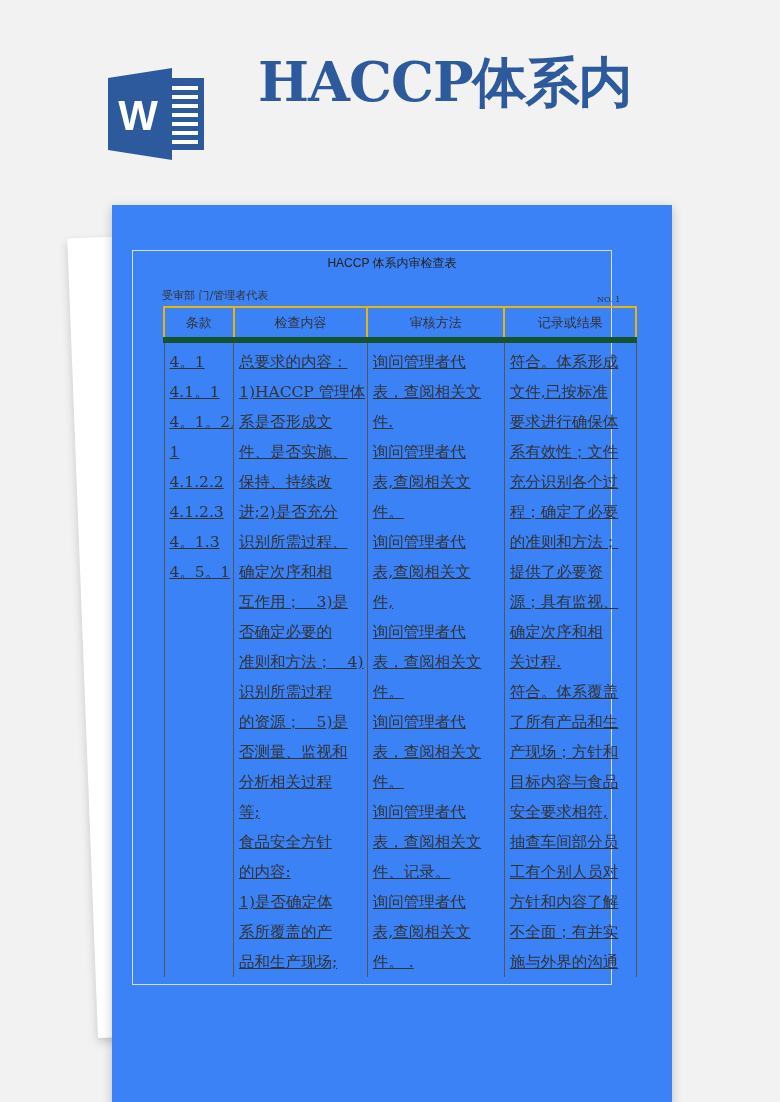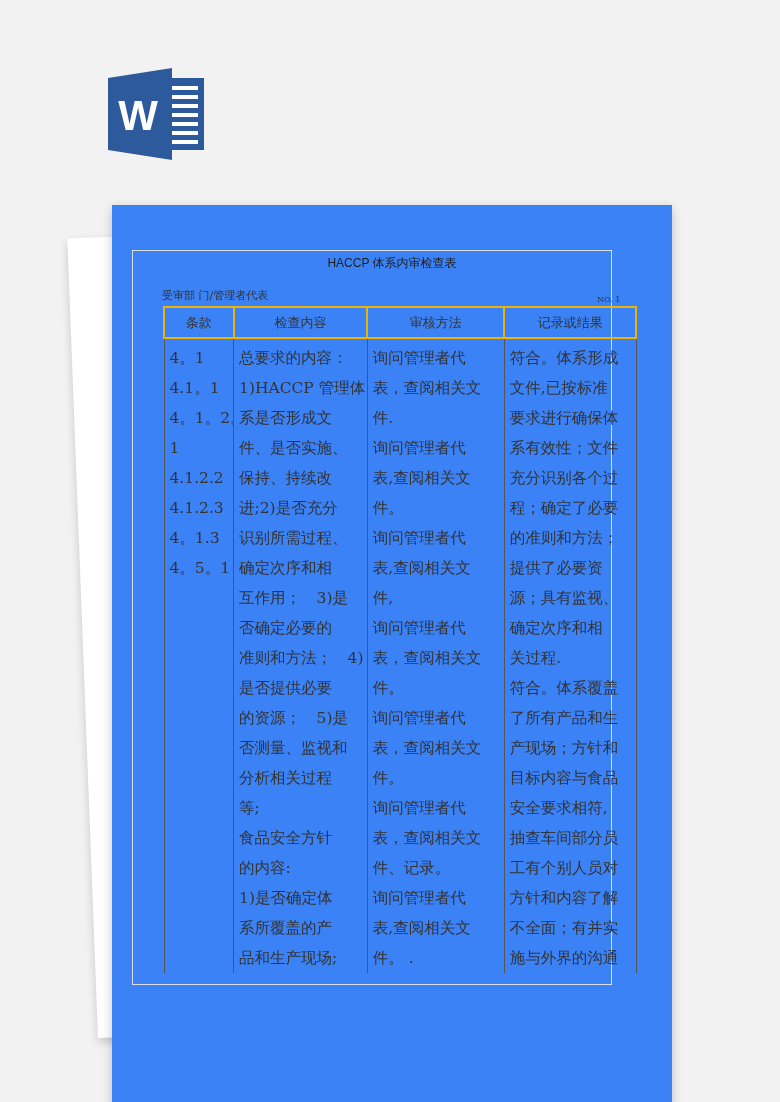--- a/index.html
+++ b/index.html
@@ -40,23 +40,23 @@
   }
   table.audit {
     position:absolute; left:51px; top:101px; width:474px;
     border-collapse:collapse; table-layout:fixed;
   }
   table.audit th {
     height:27px; border:2px solid #eab308; font-weight:normal;
     font-size:13px; color:#333; text-align:center;
   }
   table.audit td {
-    border-left:1px solid #555; border-right:1px solid #555; border-top:1px solid #14532d;
+    border-left:1px solid #555; border-right:1px solid #555; border-top:6px solid #14532d;
     vertical-align:top; font-size:15.5px; line-height:30px; color:#333;
-    padding:4px 5px 0 5px; height:624px; overflow:hidden;
+    padding:4px 5px 0 5px; height:624px; overflow:hidden;text-decoration:underline;
   }
   .line { display:block; white-space:nowrap; }
   .col1 { width:66px; }
   .col2 { width:127px; }
   .col3 { width:130px; }
   .col4 { width:125px; }
 </style>
 </head>
 <body>
 
@@ -69,20 +69,21 @@
       <rect x="58" y="36" width="32" height="4"></rect>
       <rect x="58" y="45" width="32" height="4"></rect>
       <rect x="58" y="54" width="32" height="4"></rect>
       <rect x="58" y="63" width="32" height="4"></rect>
       <rect x="58" y="72" width="32" height="4"></rect>
     </g>
     <polygon points="0,10 64,0 64,92 0,82" fill="#2d5a9c"></polygon>
     <text x="30" y="62" font-family="Liberation Sans, sans-serif" font-weight="bold" font-size="42" fill="#ffffff" text-anchor="middle">W</text>
   </svg>
   <div class="banner-title">
+    <div>HACCP体系内</div>
   </div>
 </div>
 
 <div class="paper-back"></div>
 
 <div class="paper">
   <div class="frame"></div>
   <div class="doc-title">HACCP 体系内审检查表</div>
   <div class="dept-label">受审部 门/管理者代表</div>
   <div class="doc-no">NO. 1</div>
@@ -119,21 +120,21 @@
             <span class="line">1)HACCP 管理体</span>
             <span class="line">系是否形成文</span>
             <span class="line">件、是否实施、</span>
             <span class="line">保持、持续改</span>
             <span class="line">进;2)是否充分</span>
             <span class="line">识别所需过程、</span>
             <span class="line">确定次序和相</span>
             <span class="line">互作用；　3)是</span>
             <span class="line">否确定必要的</span>
             <span class="line">准则和方法；　4)</span>
-            <span class="line">是否提供必要</span>
+            <span class="line">识别所需过程</span>
             <span class="line">的资源；　5)是</span>
             <span class="line">否测量、监视和</span>
             <span class="line">分析相关过程</span>
             <span class="line">等;</span>
             <span class="line">食品安全方针</span>
             <span class="line">的内容:</span>
             <span class="line">1)是否确定体</span>
             <span class="line">系所覆盖的产</span>
             <span class="line">品和生产现场;</span>
           </td>

